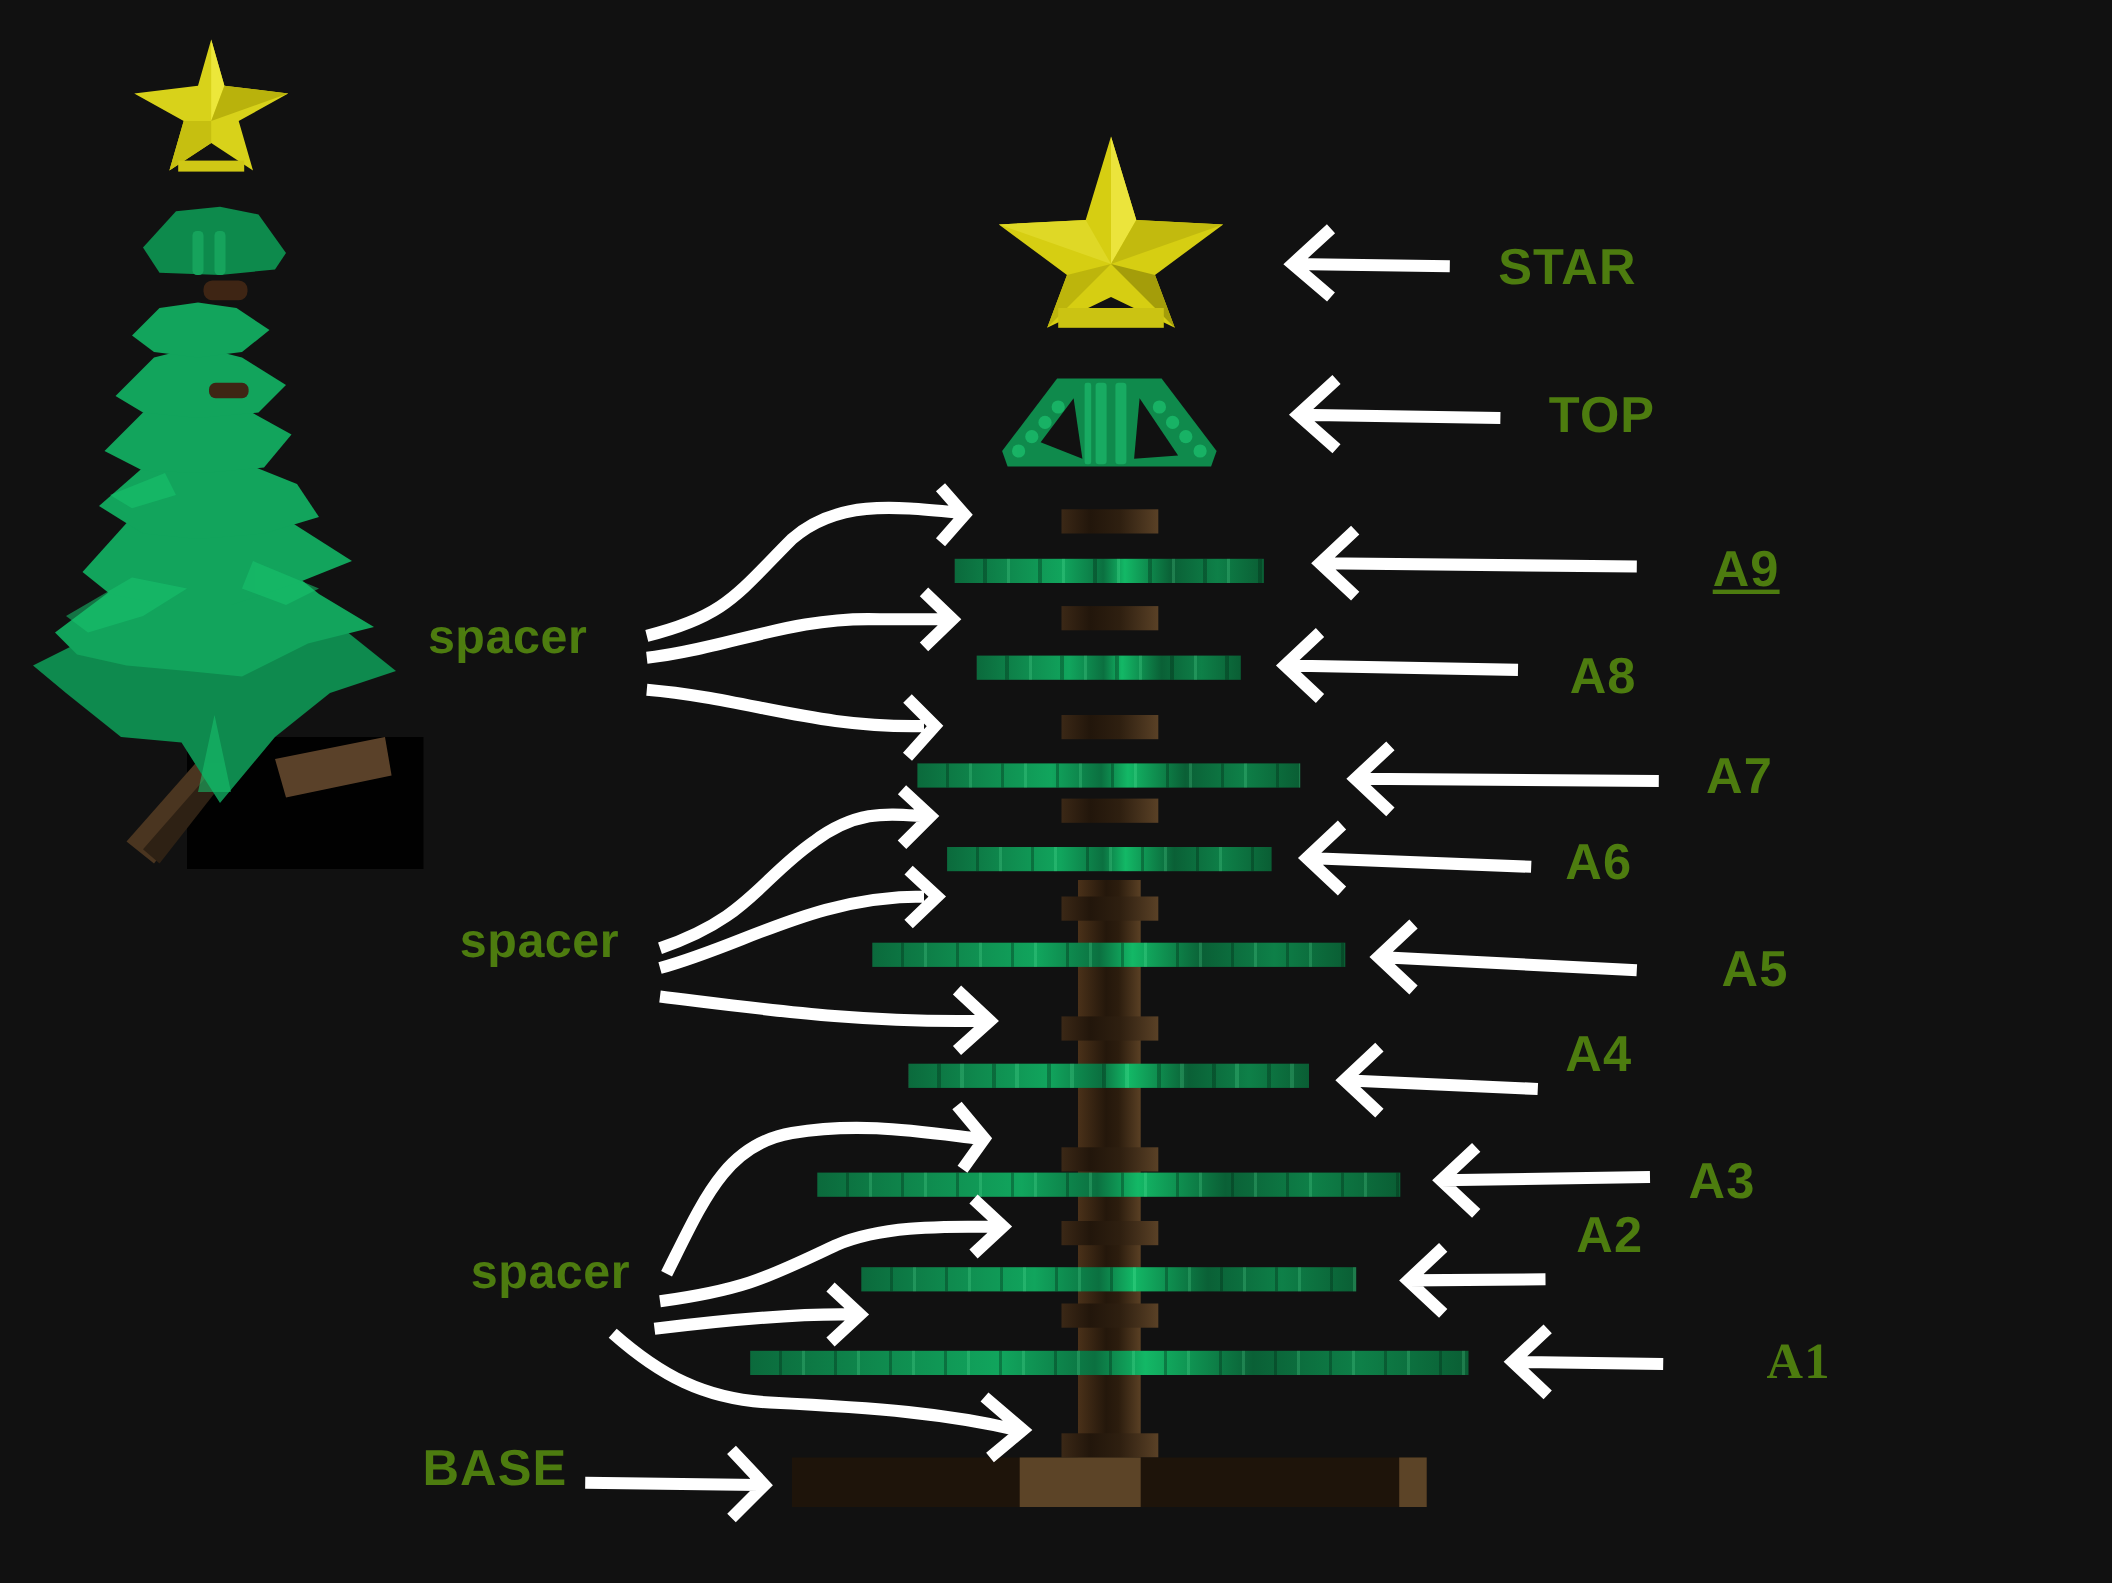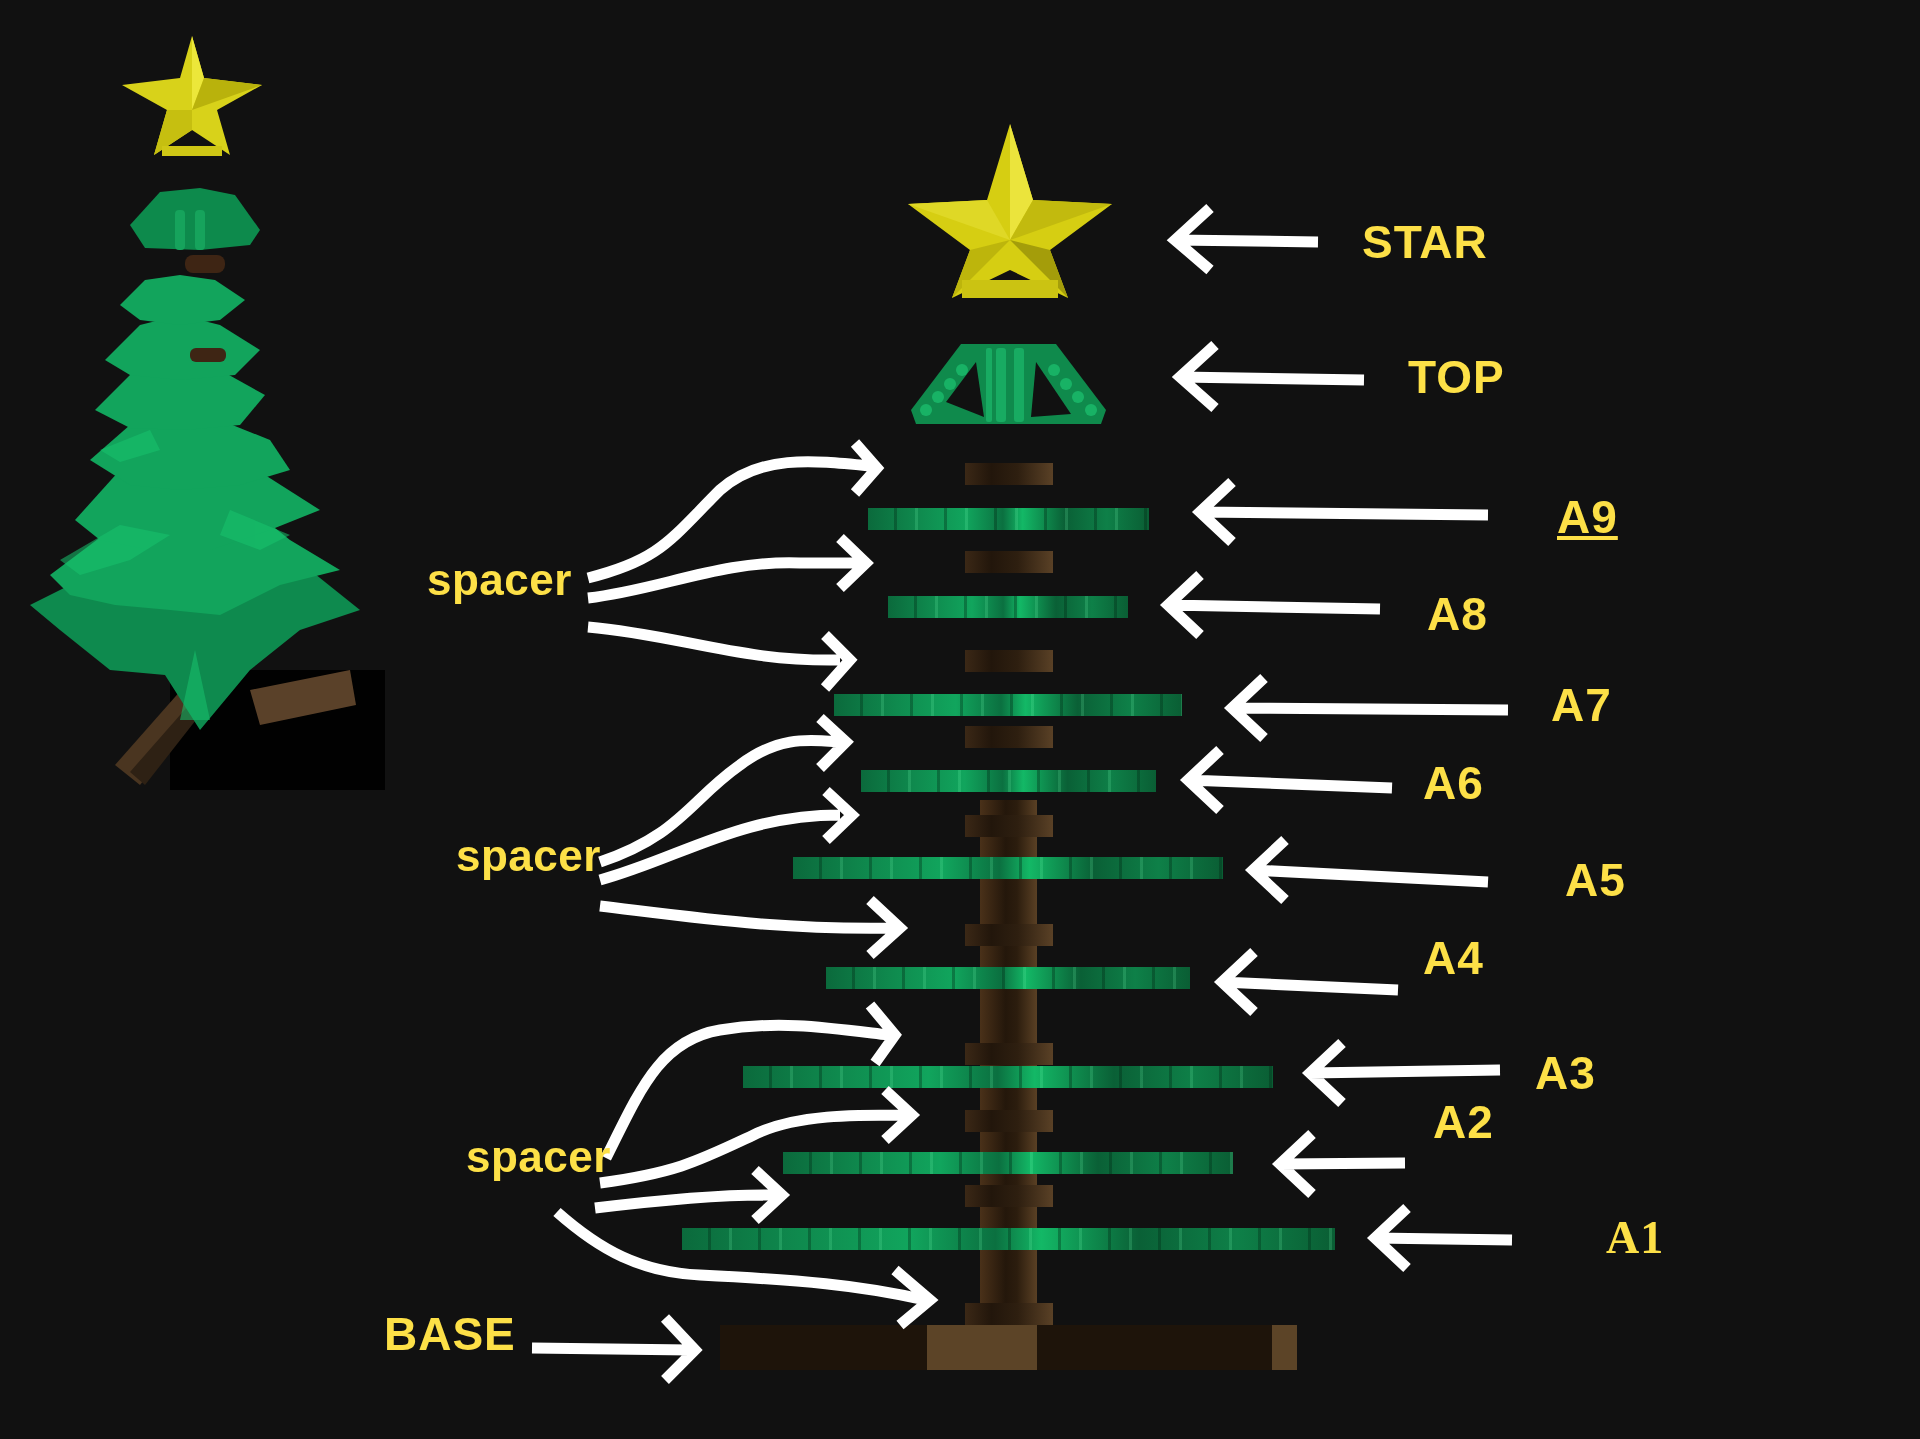--- a/index.html
+++ b/index.html
@@ -6,28 +6,28 @@
   body {
     width: 1920px; height: 1439px;
     background: #111111;
     position: relative;
     overflow: hidden;
     font-family: "Liberation Sans", "DejaVu Sans", sans-serif;
   }
   .abs { position: absolute; }
   .label {
     position: absolute;
-    color: #fde047;
+    color: #4d7c0f;
     font-weight: bold;
     font-size: 46px;
     letter-spacing: 1px;
     line-height: 1;
     white-space: nowrap;
   }
-  .label.spacer-label { font-weight: bold; font-size: 44px; letter-spacing: 0.5px; margin-left: 38px; }
+  .label.spacer-label { font-weight: bold; font-size: 44px; letter-spacing: 0.5px; }
   .layer {
     position: absolute;
     height: 22px;
     background:
       repeating-linear-gradient(90deg,
         rgba(0,0,0,0) 0px, rgba(0,0,0,0) 26px,
         rgba(0,40,20,0.35) 26px, rgba(0,40,20,0.35) 29px,
         rgba(0,0,0,0) 29px, rgba(0,0,0,0) 47px,
         rgba(120,255,180,0.18) 47px, rgba(120,255,180,0.18) 50px),
       linear-gradient(90deg, #0b6a3c 0%, #0f8a4e 18%, #11a55d 35%, #0b7040 48%, #13b866 55%, #0a6036 70%, #0e8048 85%, #0a5e34 100%);

